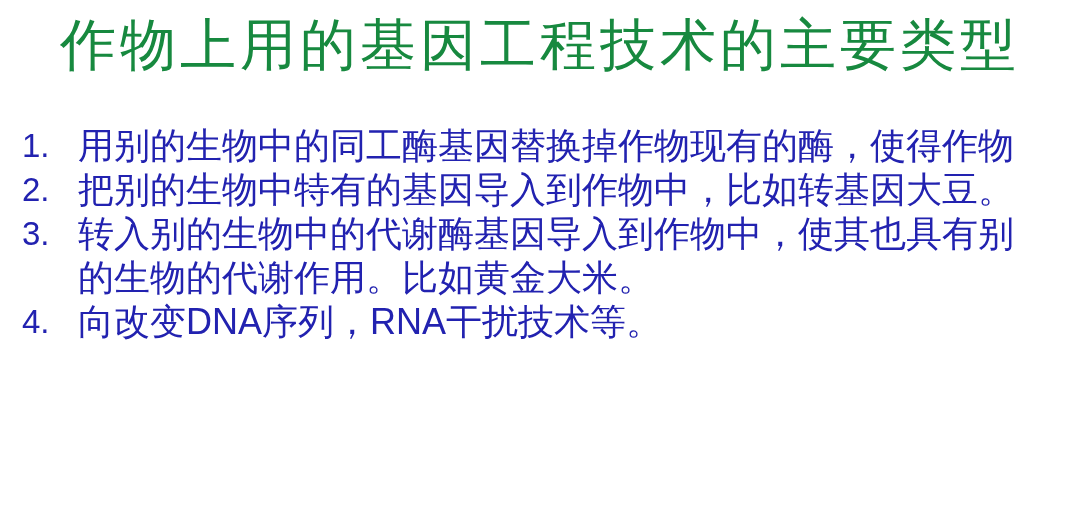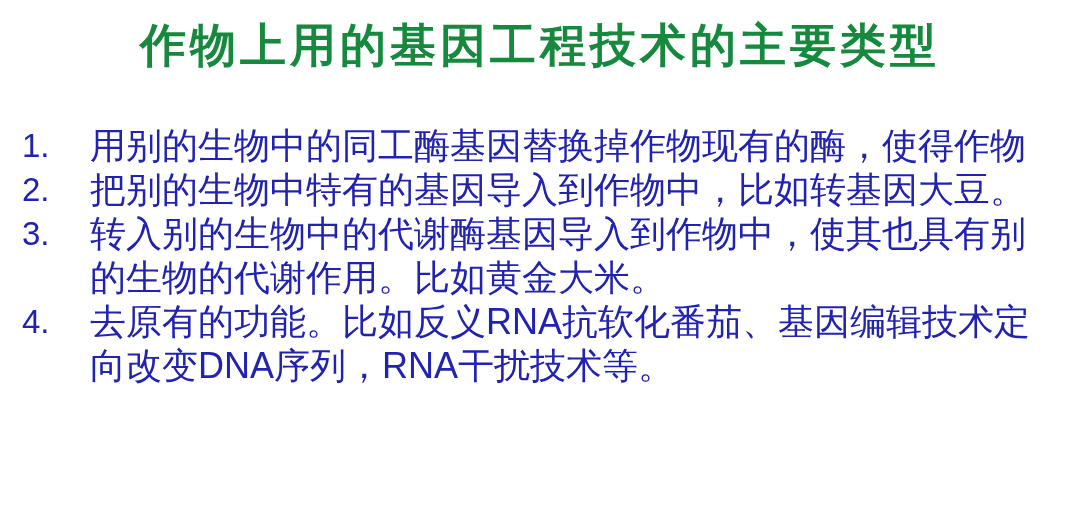--- a/index.html
+++ b/index.html
@@ -12,23 +12,23 @@
     width: 1080px;
     height: 525px;
     background: var(--bg-color, #ffffff);
     font-family: "Liberation Sans", "DejaVu Sans", sans-serif;
     overflow: hidden;
     box-sizing: border-box;
   }
   .slide-title {
     padding-top: 16px;
     text-align: center;
-    font-size: 46px;
+    font-size: 56px;
     line-height: 58px;
-    font-weight: bold;
+    font-weight: normal;
     letter-spacing: 4px;
     color: var(--title-color, #17893f);
     white-space: nowrap;
   }
   .item-list {
     margin-top: 50px;
     color: var(--body-color, #2222b0);
     font-size: 36px;
     line-height: 44px;
   }
@@ -40,21 +40,20 @@
     flex: none;
     width: 56px;
     padding-left: 22px;
     font-size: 33px;
     line-height: 44px;
     box-sizing: content-box;
   }
   .item-lines {
     flex: 1;
     min-width: 0;
-    margin-left: 12px;
   }
   .item-line {
     white-space: nowrap;
   }
 </style>
 </head>
 <body>
 
 <div class="slide">
 
@@ -80,19 +79,18 @@
       <div class="item-number">3.</div>
       <div class="item-lines">
         <div class="item-line">转入别的生物中的代谢酶基因导入到作物中，使其也具有别</div>
         <div class="item-line">的生物的代谢作用。比如黄金大米。</div>
       </div>
     </div>
 
     <div class="list-item">
       <div class="item-number">4.</div>
       <div class="item-lines">
-        <div class="item-line">去原有的功能。比如反义RNA抗软化番茄、基因编辑技术定</div>
         <div class="item-line">向改变DNA序列，RNA干扰技术等。</div>
       </div>
     </div>
 
   </div>
 </div>
 
 </body></html>

